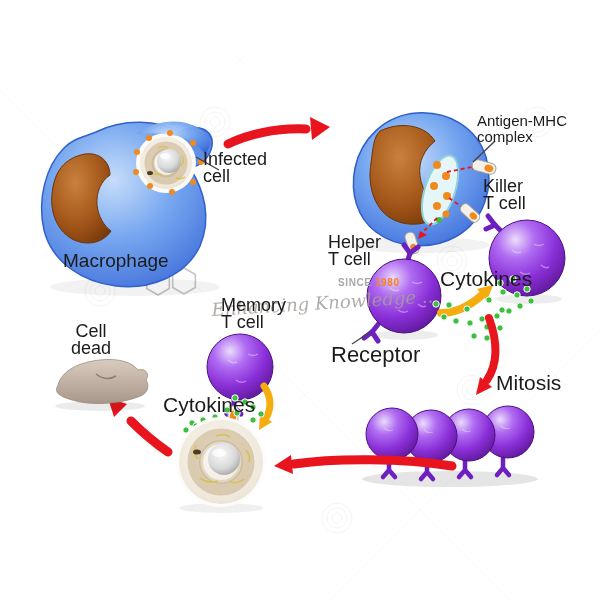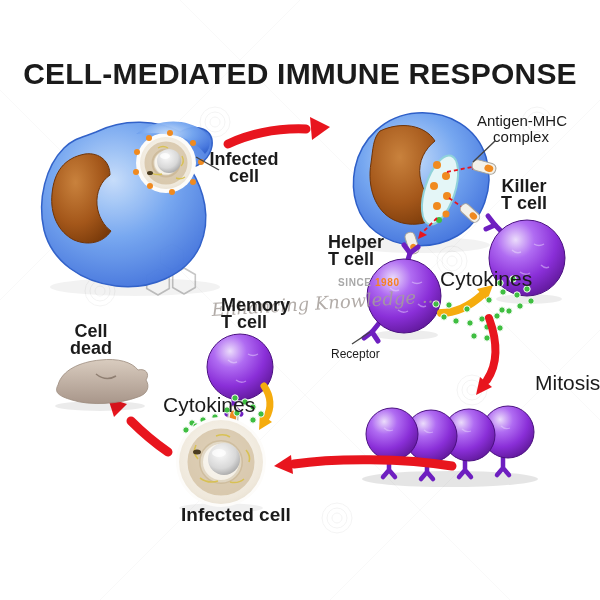--- a/index.html
+++ b/index.html
@@ -1,22 +1,22 @@
 <!DOCTYPE html>
 <html><head>
 <meta charset="utf-8">
 <style>
   html,body{margin:0;padding:0;background:#ffffff;}
   #stage{position:relative;width:600px;height:600px;background:#ffffff;overflow:hidden;
          font-family:"Liberation Sans",sans-serif;}
   #art{position:absolute;left:0;top:0;z-index:1;}
   .wm{position:absolute;z-index:2;pointer-events:none;}
   .lbl{position:absolute;z-index:3;color:#1b1b1b;font-size:18px;line-height:17px;white-space:nowrap;}
-  .b{font-weight:bold;}
-  .ra{text-align:center;}
+  .b{font-weight:normal;}
+  .ra{text-align:left;}
   .ctr{text-align:center;}
   .md{font-size:21px;font-weight:normal;}
   .sm{font-size:15px;line-height:16px;font-weight:normal;}
   #title{position:absolute;z-index:3;left:0;right:0;top:57px;text-align:center;
          font-size:30px;font-weight:bold;letter-spacing:.2px;color:#1b1b1b;}
   #wm-logo{left:206px;top:234px;font-size:60px;font-weight:bold;letter-spacing:-2px;line-height:1;
            color:rgba(108,200,242,.92);font-family:"DejaVu Sans",sans-serif;}
   #wm-since{left:338px;top:277px;font-size:10px;letter-spacing:.6px;font-weight:600;color:#A8A8A8;}
   #wm-year{color:#F58220;}
   #wm-tagline{left:211px;top:299px;font-size:18px;font-style:italic;color:rgba(164,158,153,.85);
@@ -368,56 +368,55 @@
     <path d="M 96,374 Q 106,382 116,376" stroke="#8F7F72" stroke-width="1.5" fill="none"></path>
   </g>
 </svg>
 
 <div class="wm" id="wm-since">
   <span>SINCE</span>
   <span id="wm-year">1980</span>
 </div>
 <div class="wm" id="wm-tagline">Enhancing Knowledge ...</div>
 
-<div id="title">CELL-MEDIATED IMMUNE RESPONSE</div>
 
 <div class="lbl b ra" style="left:203px;top:151px;width:82px;">
   <span>Infected</span><br>
   <span>cell</span>
 </div>
 
+<div class="lbl b" style="left:63px;top:252px;font-size:19px;">Macrophage</div>
 
 <div class="lbl sm ra" style="left:477px;top:113px;width:88px;">
   <span>Antigen-MHC</span><br>
   <span>complex</span>
 </div>
 
 <div class="lbl b ra" style="left:483px;top:178px;width:82px;">
   <span>Killer</span><br>
   <span>T cell</span>
 </div>
 
 <div class="lbl b" style="left:328px;top:234px;">
   <span>Helper</span><br>
   <span>T cell</span>
 </div>
 
 <div class="lbl md" style="left:440px;top:270px;">Cytokines</div>
 
-<div class="lbl md" style="left:331px;top:346px;font-size:12px;">Receptor</div>
-
-<div class="lbl md" style="left:496px;top:374px;margin-left:39px;">Mitosis</div>
+<div class="lbl md" style="left:331px;top:346px;font-size:22px;">Receptor</div>
+
+<div class="lbl md" style="left:496px;top:374px;">Mitosis</div>
 
 <div class="lbl b" style="left:221px;top:297px;">
   <span>Memory</span><br>
   <span>T cell</span>
 </div>
 
 <div class="lbl md" style="left:163px;top:396px;">Cytokines</div>
 
 <div class="lbl b ctr" style="left:60px;top:323px;width:62px;">
   <span>Cell</span><br>
   <span>dead</span>
 </div>
 
-<div class="lbl b" style="left:181px;top:506px;font-size:19px;">Infected cell</div>
 
 </div>
 
 </body></html>

